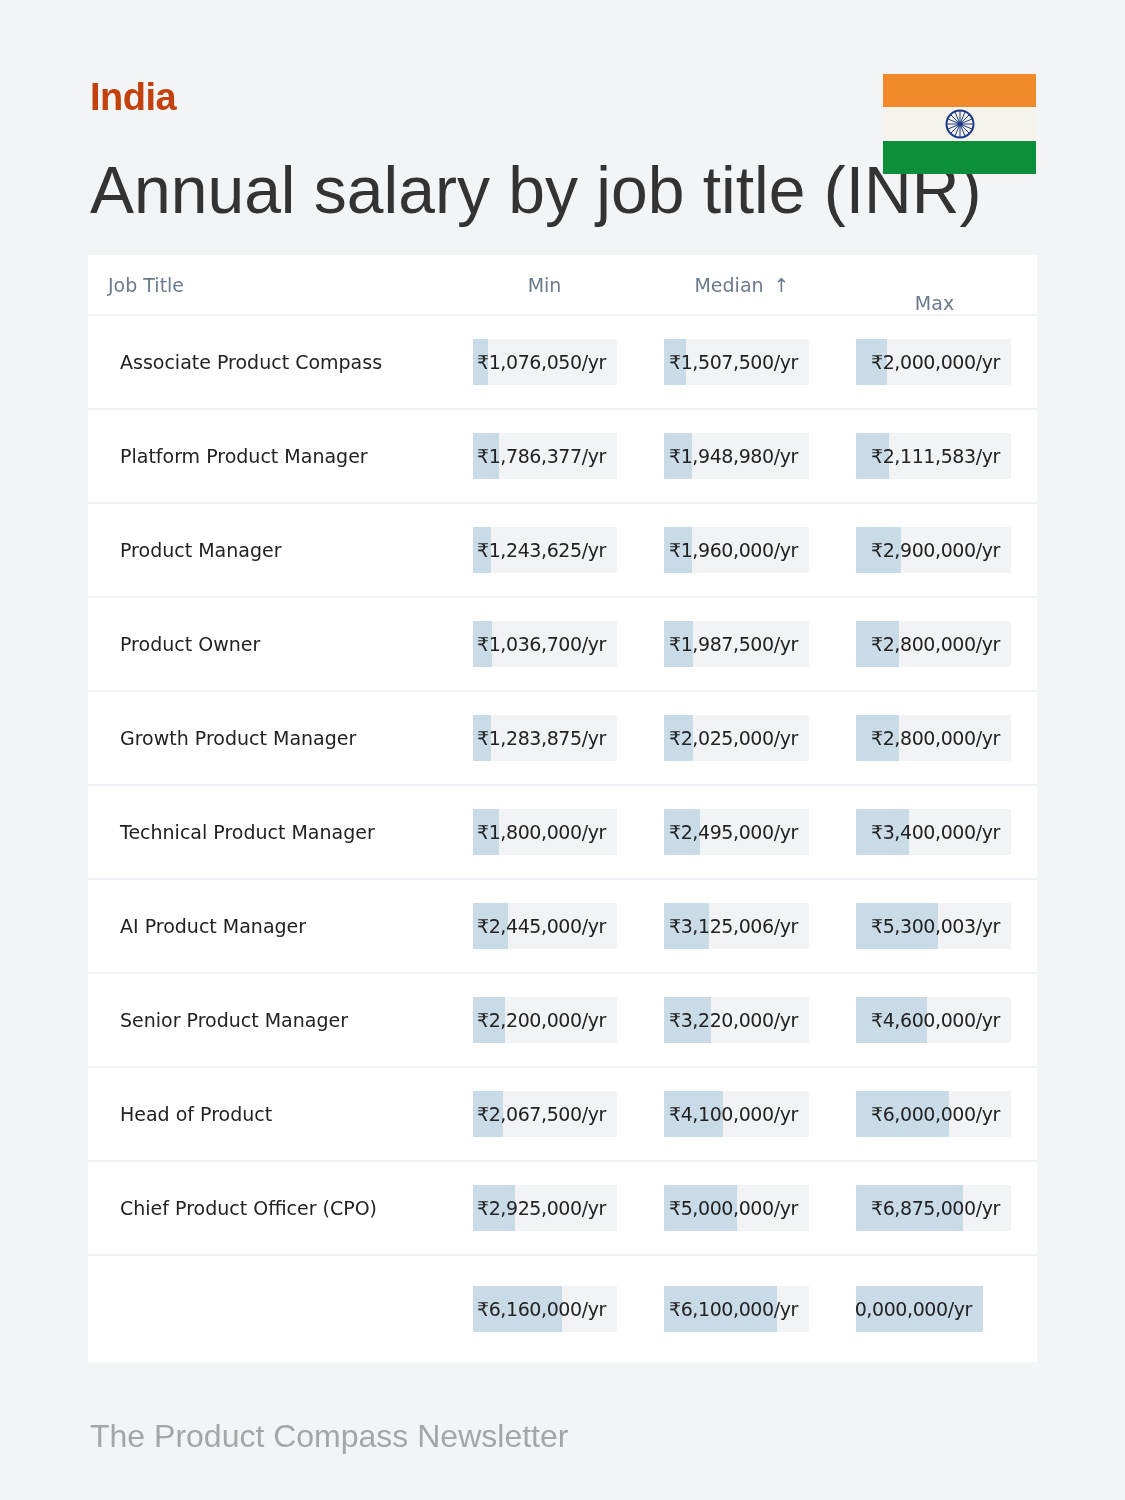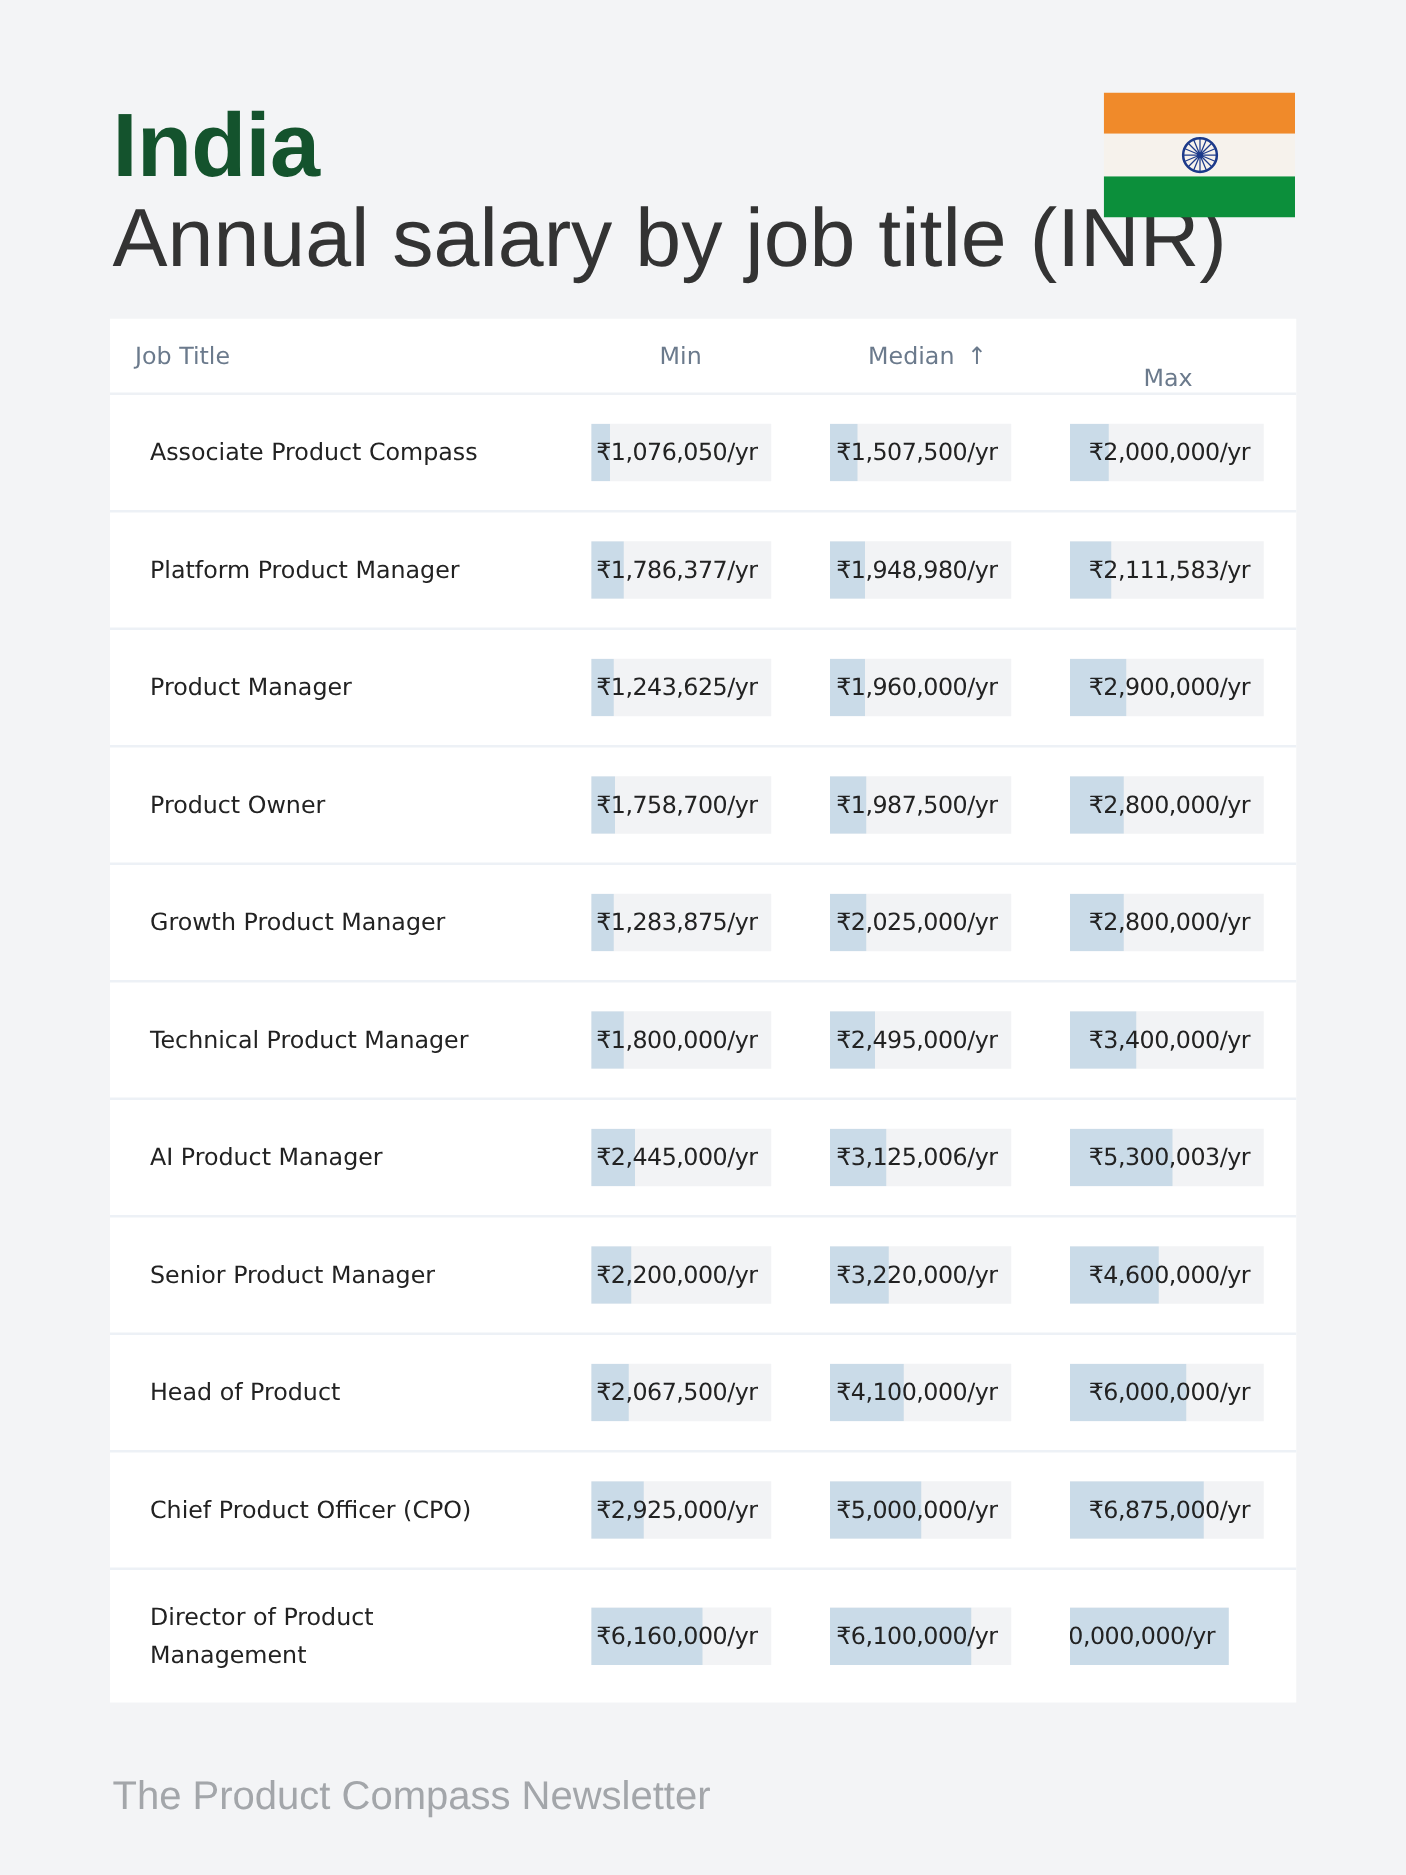--- a/index.html
+++ b/index.html
@@ -1,18 +1,18 @@
 <!DOCTYPE html>
 <html><head>
 <meta charset="utf-8">
 <style>
   * { box-sizing: border-box; margin: 0; padding: 0; }
   html, body { width: 1125px; height: 1500px; background: #f3f4f6; }
   body { position: relative; font-family: "Liberation Sans", sans-serif; color: #333; overflow: hidden; }
-  .title { position: absolute; left: 90px; top: 76px; font-size: 72px; font-weight: bold; color: #14532d; letter-spacing: -0.5px; }
+  .title { position: absolute; left: 90px; top: 76px; font-size: 38px; font-weight: bold; color: #c2410c; letter-spacing: -0.5px; }
   .subtitle { position: absolute; left: 90px; top: 152px; font-size: 66px; color: #333; font-weight: normal; }
   .flag { position: absolute; left: 883px; top: 74px; width: 153px; height: 100px; overflow: hidden; }
   .flag .band { height: 33.4%; }
   .flag .saffron { background: #f08a2a; }
   .flag .white { background: #f6f2ec; position: relative; }
   .flag .green { background: #0c8f3b; }
   .flag .chakra { position: absolute; left: 50%; top: 50%; transform: translate(-50%, -50%); width: 30px; height: 30px; }
   .table { position: absolute; left: 88px; top: 255px; width: 949px; height: 1107px; background: #ffffff; }
   .thead { height: 61px; display: flex; align-items: center; border-bottom: 2px solid #eef1f5; font-family: "DejaVu Sans", sans-serif; font-size: 19px; color: #6b7a8c; }
   .th-title { width: 380px; padding-left: 20px; }
@@ -106,21 +106,21 @@
         </div>
         <div class="pill" style="left: 768px; width: 155px; top: 50%; margin-top: -23px;">
           <div class="fill" style="width: 44.95px;"></div>
           <div class="val">₹2,900,000/yr</div>
         </div>
       </div>
       <div class="row rowwrap">
         <div class="cell-title">Product Owner</div>
         <div class="pill" style="left: 385px; width: 144px; top: 50%; margin-top: -23px;">
           <div class="fill" style="width: 19.332px;"></div>
-          <div class="val">₹1,758,700/yr</div>
+          <div class="val">₹1,036,700/yr</div>
         </div>
         <div class="pill" style="left: 576px; width: 145px; top: 50%; margin-top: -23px;">
           <div class="fill" style="width: 28.8188px;"></div>
           <div class="val">₹1,987,500/yr</div>
         </div>
         <div class="pill" style="left: 768px; width: 155px; top: 50%; margin-top: -23px;">
           <div class="fill" style="width: 43.4px;"></div>
           <div class="val">₹2,800,000/yr</div>
         </div>
       </div>
@@ -208,21 +208,20 @@
         <div class="pill" style="left: 576px; width: 145px; top: 50%; margin-top: -23px;">
           <div class="fill" style="width: 72.5px;"></div>
           <div class="val">₹5,000,000/yr</div>
         </div>
         <div class="pill" style="left: 768px; width: 155px; top: 50%; margin-top: -23px;">
           <div class="fill" style="width: 106.562px;"></div>
           <div class="val">₹6,875,000/yr</div>
         </div>
       </div>
       <div class="row rowwrap last">
-        <div class="cell-title">Director of Product Management</div>
         <div class="pill" style="left: 385px; width: 144px; top: 50%; margin-top: -23px;">
           <div class="fill" style="width: 88.704px;"></div>
           <div class="val">₹6,160,000/yr</div>
         </div>
         <div class="pill" style="left: 576px; width: 145px; top: 50%; margin-top: -23px;">
           <div class="fill" style="width: 113.1px;"></div>
           <div class="val">₹6,100,000/yr</div>
         </div>
         <div class="pill" style="left: 768px; width: 127px; top: 50%; margin-top: -23px;">
           <div class="fill" style="width: 155px;"></div>

